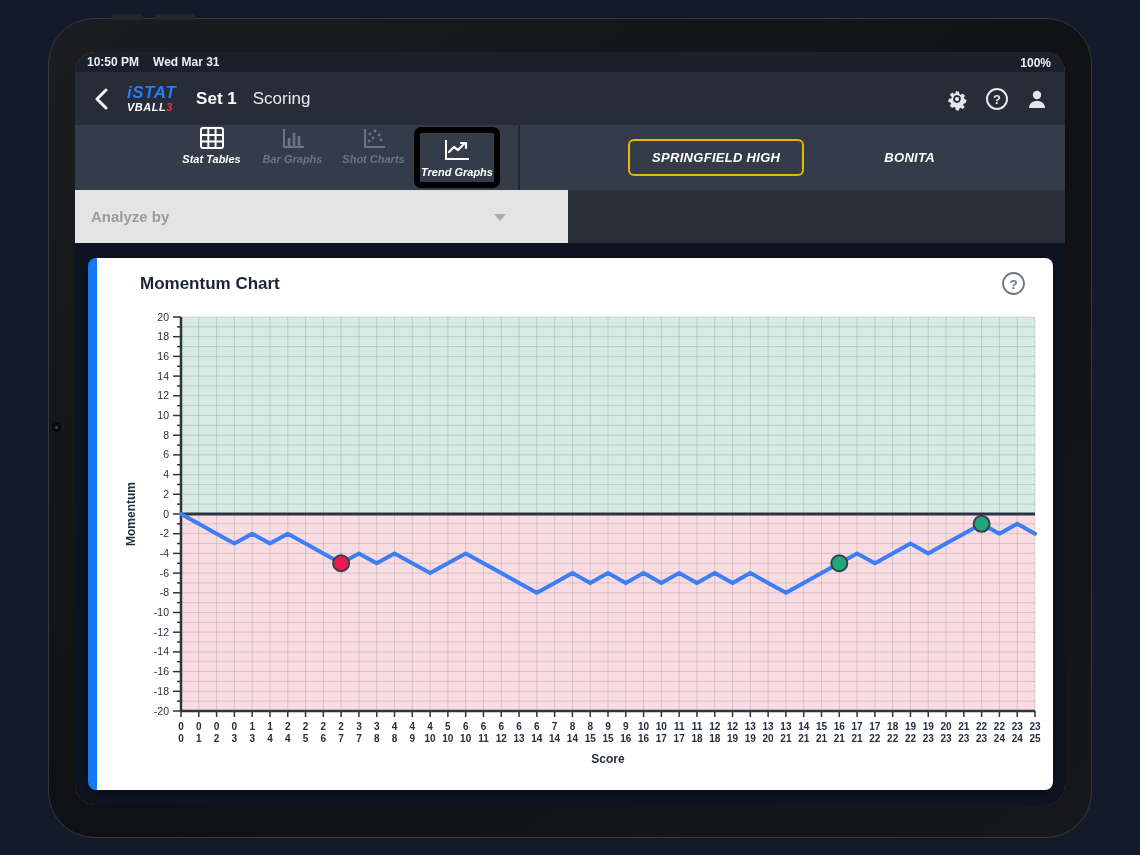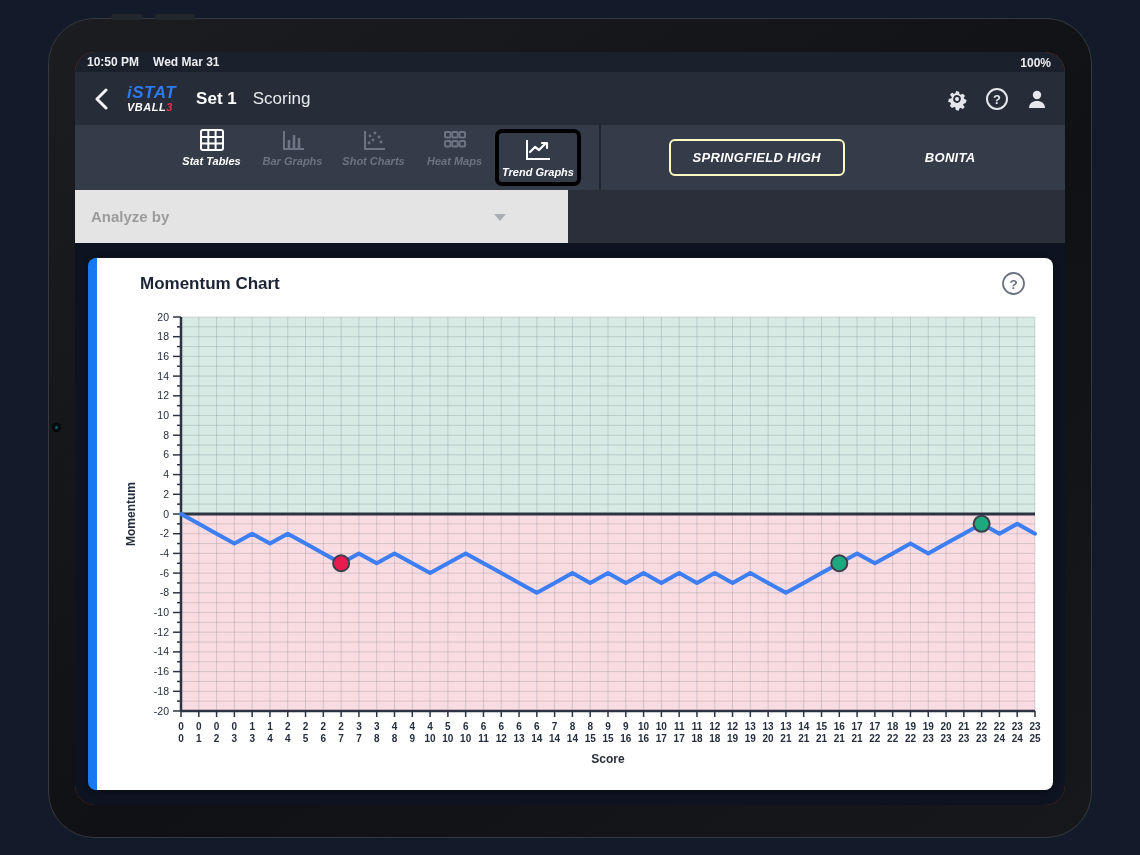--- a/index.html
+++ b/index.html
@@ -46,27 +46,27 @@
   .nav-icons { margin-left:auto; margin-right:16px; display:flex; align-items:center; gap:16px; }
   .nav-icons svg { display:block; cursor:pointer; }
 
   
   .toolbar { position:absolute; left:0; top:73px; width:990px; height:65px; background:#353c49;
              display:flex; align-items:center; }
   .tabs { display:flex; margin-left:96px; }
   .tab { width:81px; display:flex; flex-direction:column; align-items:center; gap:4px; cursor:pointer; }
   .tab .tlabel { font-size:11px; font-style:italic; font-weight:bold; color:#6a7482; white-space:nowrap; }
   .tab.active .tlabel { color:#fff; }
-  .tab.selected { border:4px solid #000000; border-radius:7px; padding:5px 4px 4px; width:86px; }
+  .tab.selected { border:6px solid #000000; border-radius:7px; padding:5px 4px 4px; width:86px; }
   .tab.selected .tlabel { color:#fff; }
   .tb-divider { width:2px; height:65px; background:#20252f; margin-left:18px; }
   .team-area { flex:1; display:flex; align-items:center; justify-content:center; gap:58px; }
   .team-btn { color:#fff; font-size:13px; font-style:italic; font-weight:bold; letter-spacing:.3px;
               padding:9px 22px; cursor:pointer; white-space:nowrap; }
-  .team-btn.selected { border:2px solid #fef9c3; border-radius:6px; }
+  .team-btn.selected { border:2px solid #eab308; border-radius:6px; }
 
   
   .filters { position:absolute; left:0; top:138px; width:990px; height:53px; background:#2a2f39; display:flex; }
   .filter { position:relative; background:#e4e4e4; height:53px; display:flex; align-items:center; cursor:pointer; }
   .filter.left  { width:493px; margin-right:4px; }
   .filter.right { width:493px; }
   .filter .flabel { margin-left:16px; color:#9b9b9b; font-size:15px; font-weight:bold; }
   .caret { position:absolute; right:62px; top:24px; width:0; height:0;
            border-left:6px solid transparent; border-right:6px solid transparent; border-top:7px solid #aaadb3; }
 
@@ -161,33 +161,20 @@
           <svg width="26" height="22" viewBox="0 0 26 22">
             <polyline points="4,2 4,20 24,20" fill="none" stroke="#6a7482" stroke-width="2"></polyline>
             <circle cx="9" cy="7" r="1.4" fill="#6a7482"></circle>
               <circle cx="14" cy="4" r="1.4" fill="#6a7482"></circle>
             <circle cx="12" cy="11" r="1.4" fill="#6a7482"></circle>
               <circle cx="18" cy="8" r="1.4" fill="#6a7482"></circle>
             <circle cx="20" cy="13" r="1.4" fill="#6a7482"></circle>
               <circle cx="8" cy="14" r="1.4" fill="#6a7482"></circle>
           </svg>
           <span class="tlabel">Shot Charts</span>
-        </div>
-        <div class="tab">
-          <svg width="26" height="22" viewBox="0 0 26 22">
-            <g fill="none" stroke="#6a7482" stroke-width="2">
-              <rect x="3" y="3" width="5.5" height="5.5" rx="1"></rect>
-                <rect x="10.2" y="3" width="5.5" height="5.5" rx="1"></rect>
-                <rect x="17.5" y="3" width="5.5" height="5.5" rx="1"></rect>
-              <rect x="3" y="12" width="5.5" height="5.5" rx="1"></rect>
-                <rect x="10.2" y="12" width="5.5" height="5.5" rx="1"></rect>
-                <rect x="17.5" y="12" width="5.5" height="5.5" rx="1"></rect>
-            </g>
-          </svg>
-          <span class="tlabel">Heat Maps</span>
         </div>
         <div class="tab selected">
           <svg width="30" height="24" viewBox="0 0 30 24">
             <polyline points="4,2 4,21 27,21" fill="none" stroke="#fff" stroke-width="2"></polyline>
             <polyline points="7,14 12,9 16,12 22,6" fill="none" stroke="#fff" stroke-width="2.2" stroke-linecap="round" stroke-linejoin="round"></polyline>
             <polyline points="18,5 23,5 23,10" fill="none" stroke="#fff" stroke-width="2.2" stroke-linecap="round" stroke-linejoin="round" transform="translate(1,0)"></polyline>
           </svg>
           <span class="tlabel">Trend Graphs</span>
         </div>
       </div>

